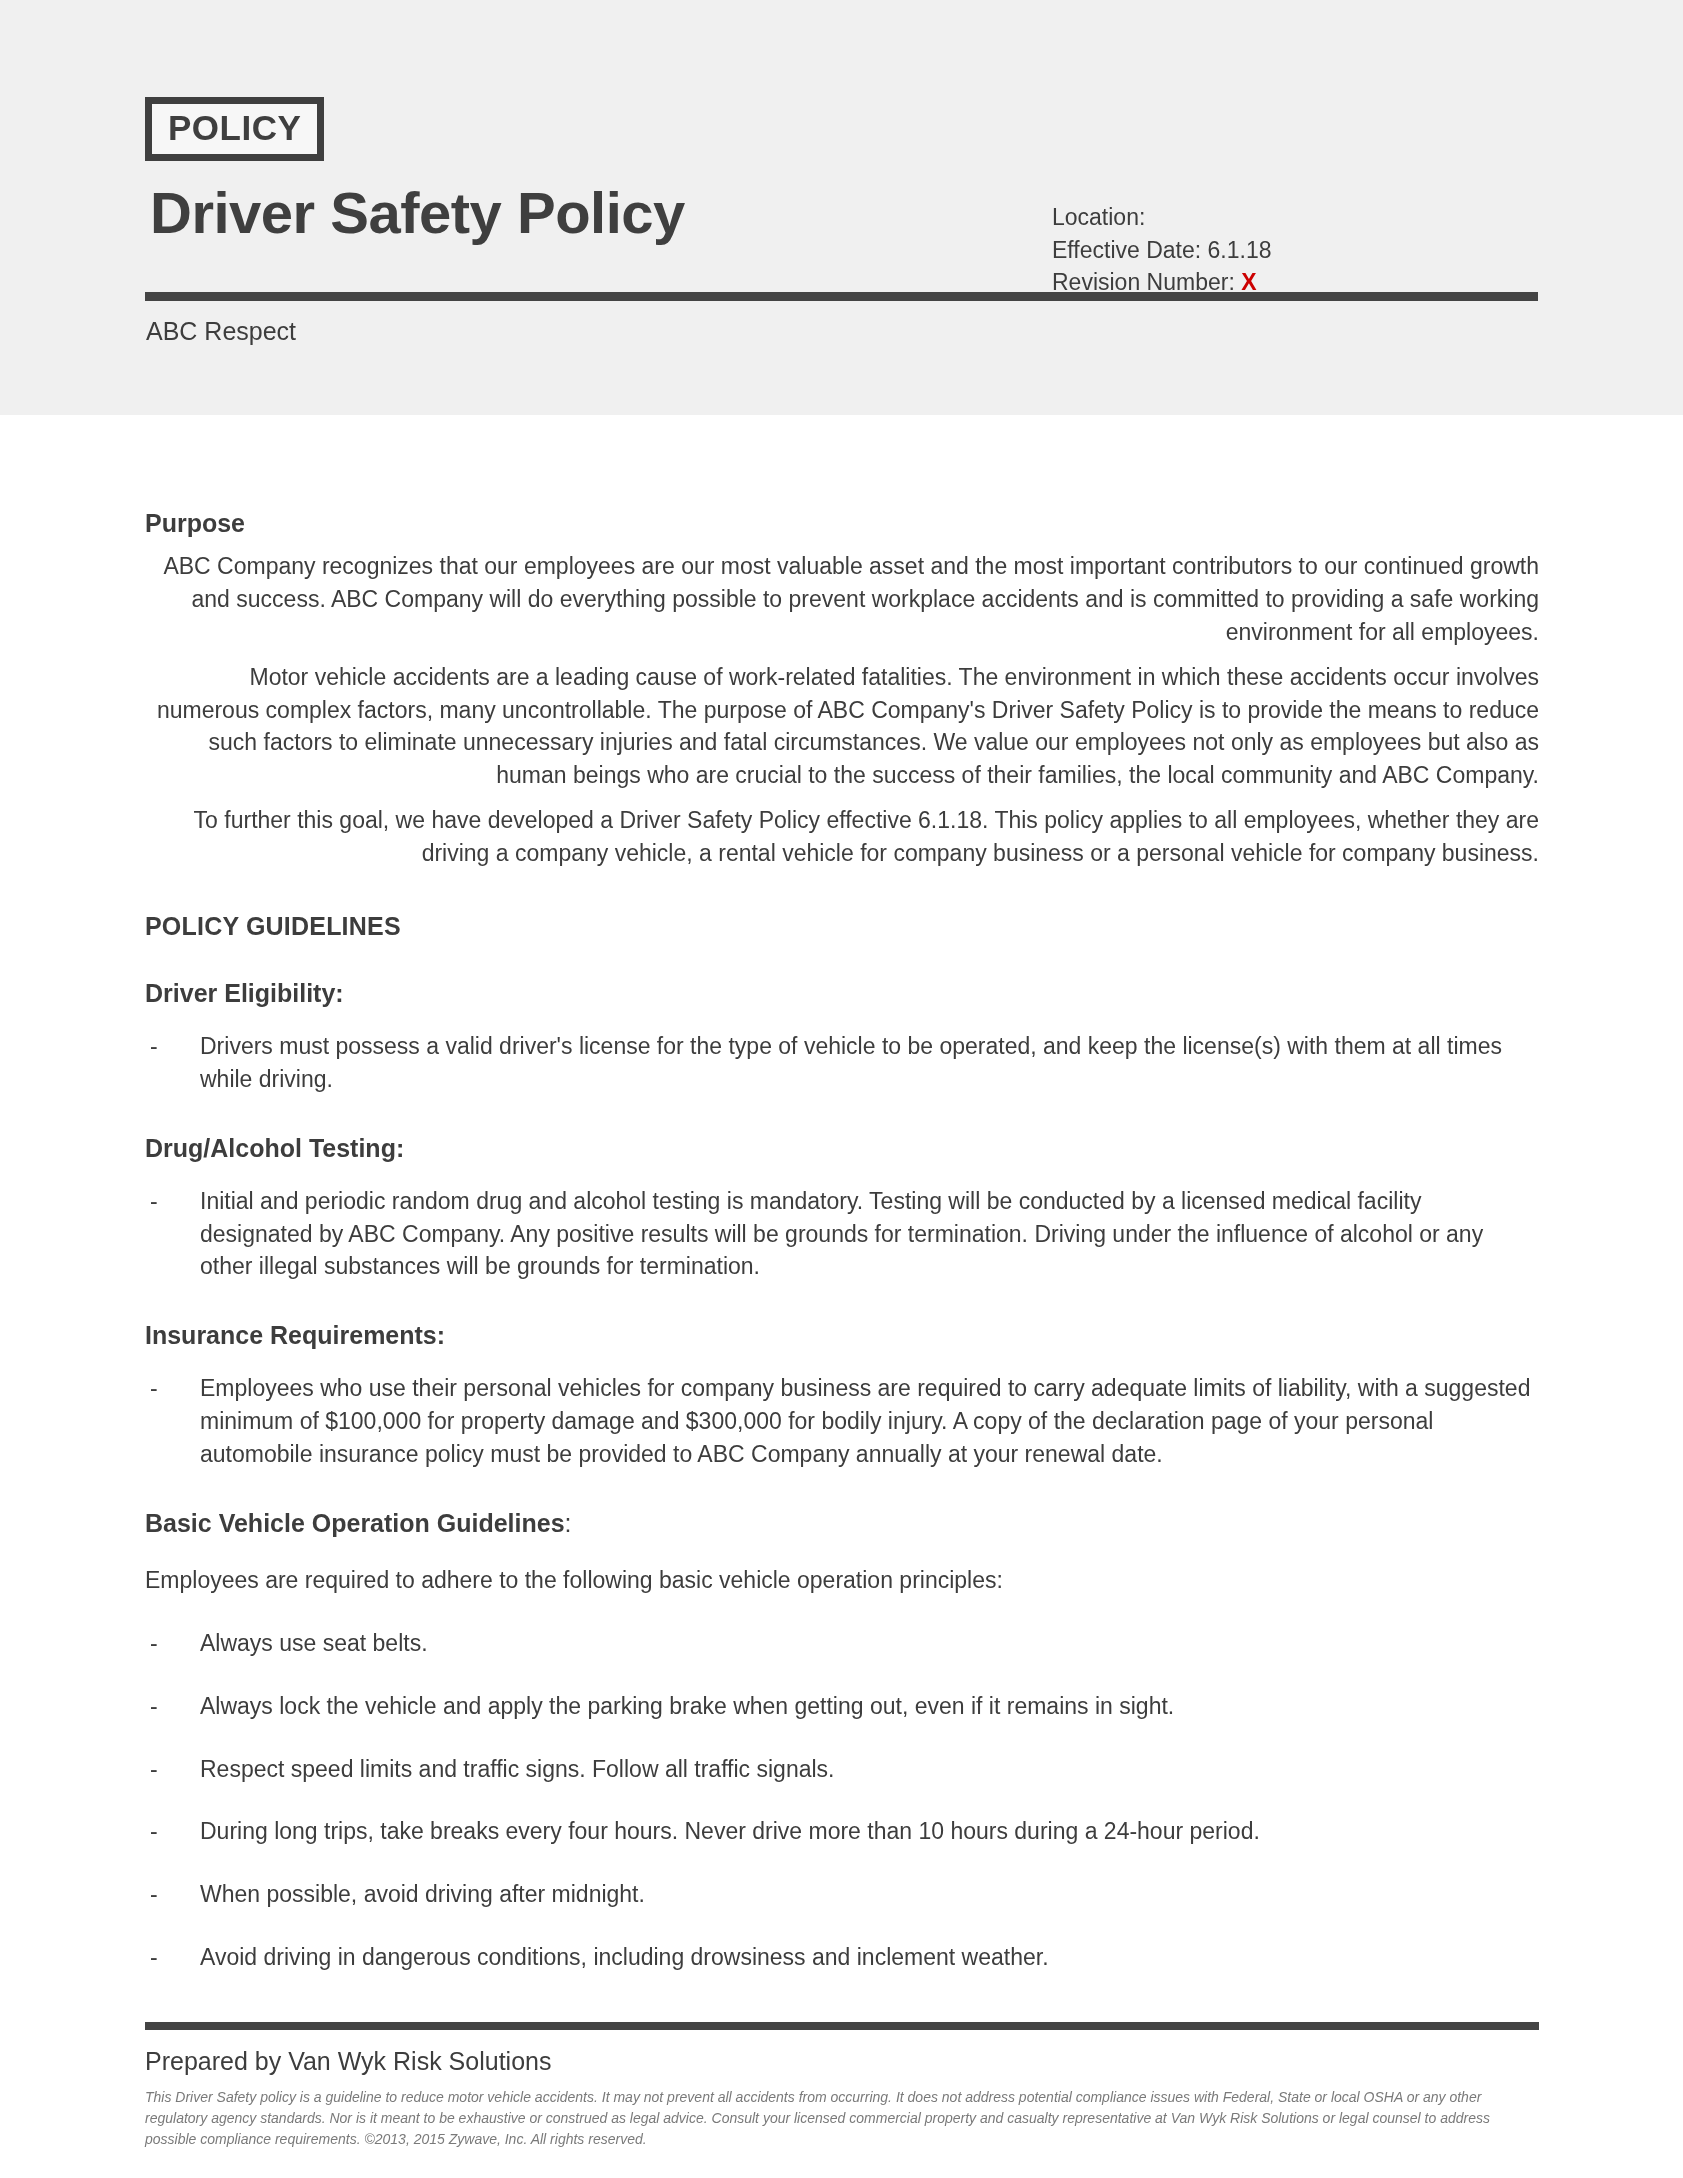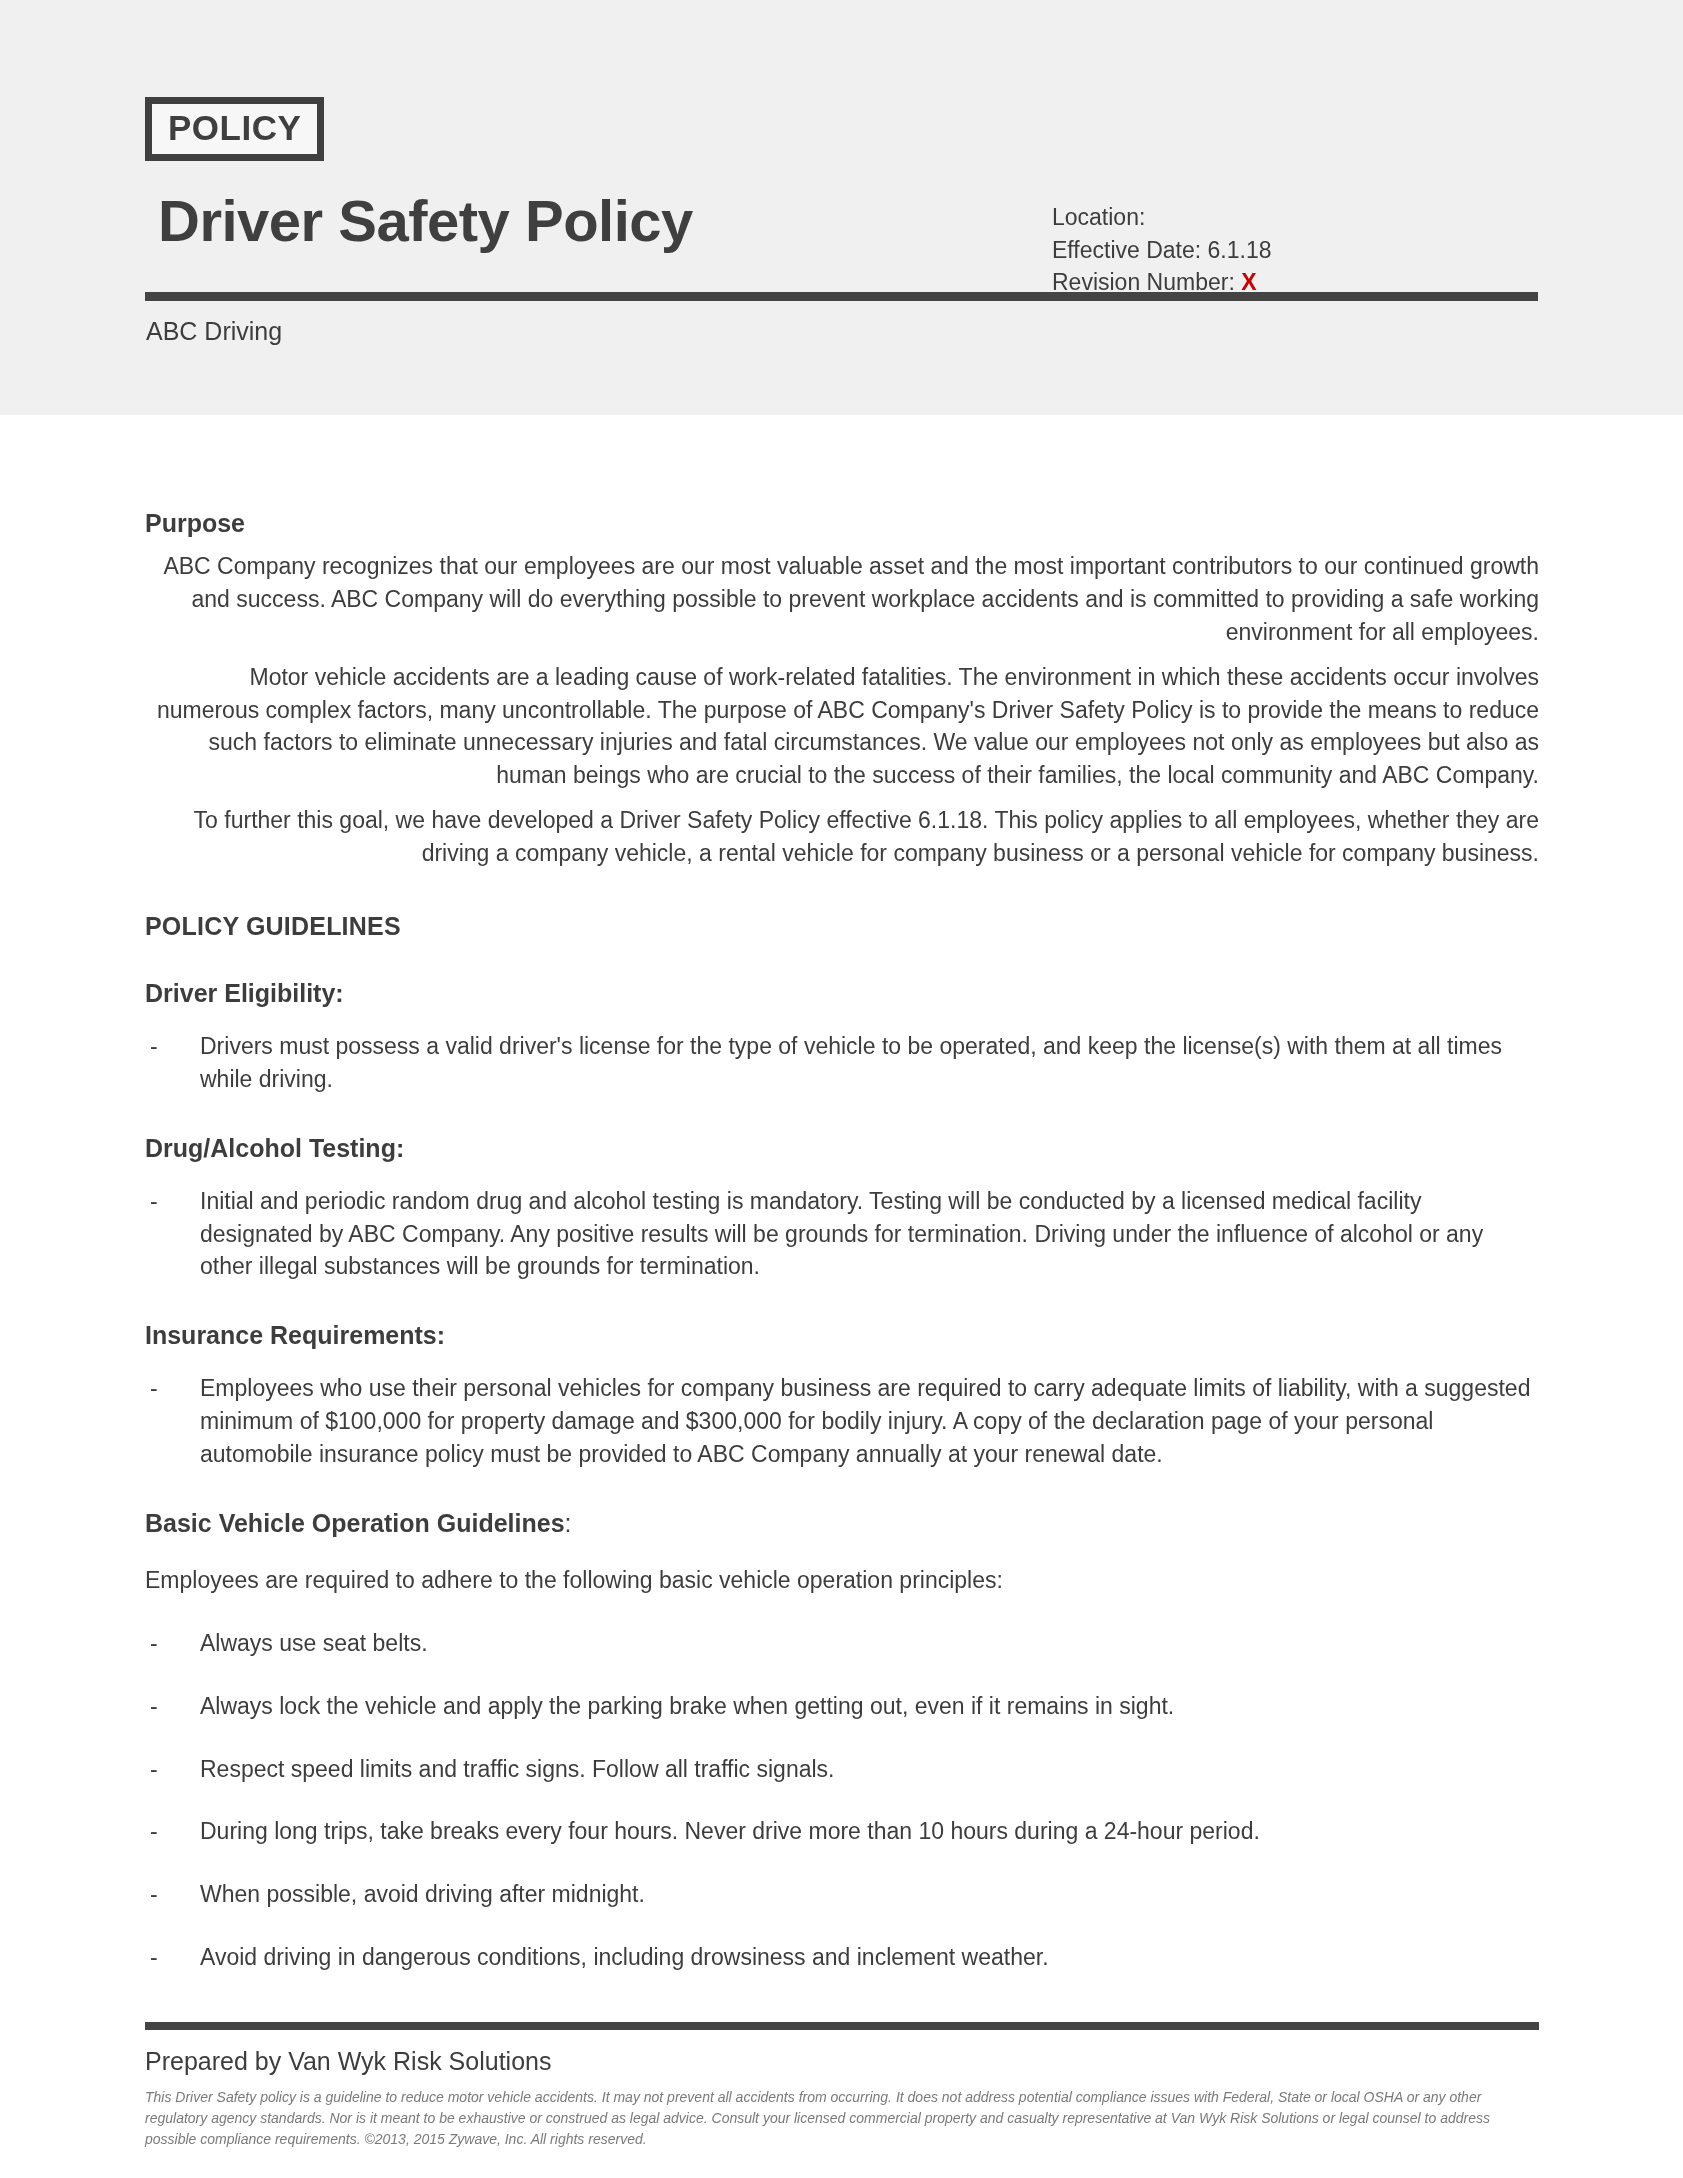--- a/index.html
+++ b/index.html
@@ -51,21 +51,21 @@
 
   .doc-title {
     position: absolute;
     left: 146px;
     top: 179px;
     font-size: 58px;
     font-weight: bold;
     color: #3f3f3f;
     letter-spacing: -0.5px;
     line-height: 1.05;
-    margin: 12px;
+    margin: 4px;
   }
 
   .meta-block {
     position: absolute;
     left: 1052px;
     top: 201px;
     font-size: 23px;
     line-height: 1.42;
     color: #3d3d3d;
   }
@@ -204,21 +204,21 @@
     <h1 class="doc-title">Driver Safety Policy</h1>
 
     <div class="meta-block">
       <div class="meta-line">Location:</div>
       <div class="meta-line">Effective Date: 6.1.18</div>
       <div class="meta-line"><span>Revision Number:</span> <span class="rev-x">X</span></div>
     </div>
 
     <div class="header-rule"></div>
 
-    <div class="company-name">ABC Driving</div>
+    <div class="company-name">ABC Respect</div>
   </div>
 
   <div class="body-area">
     <div class="content">
 
       <div class="h-purpose">Purpose</div>
 
       <p class="para">ABC Company recognizes that our employees are our most valuable asset and the most important contributors to our continued growth and success. ABC Company will do everything possible to prevent workplace accidents and is committed to providing a safe working environment for all employees.</p>
       <p class="para">Motor vehicle accidents are a leading cause of work-related fatalities. The environment in which these accidents occur involves numerous complex factors, many uncontrollable. The purpose of ABC Company's Driver Safety Policy is to provide the means to reduce such factors to eliminate unnecessary injuries and fatal circumstances. We value our employees not only as employees but also as human beings who are crucial to the success of their families, the local community and ABC Company.</p>
       <p class="para">To further this goal, we have developed a Driver Safety Policy effective 6.1.18. This policy applies to all employees, whether they are driving a company vehicle, a rental vehicle for company business or a personal vehicle for company business.</p>

